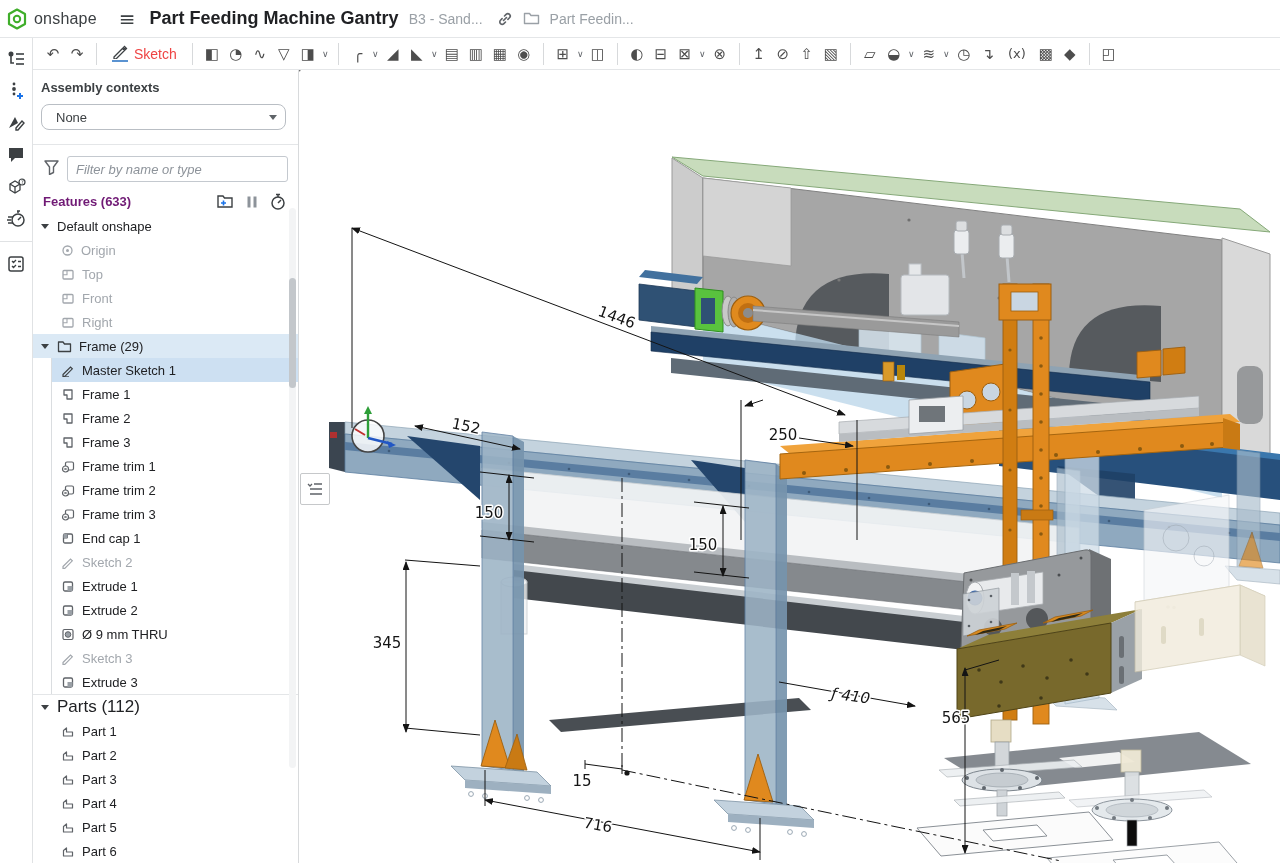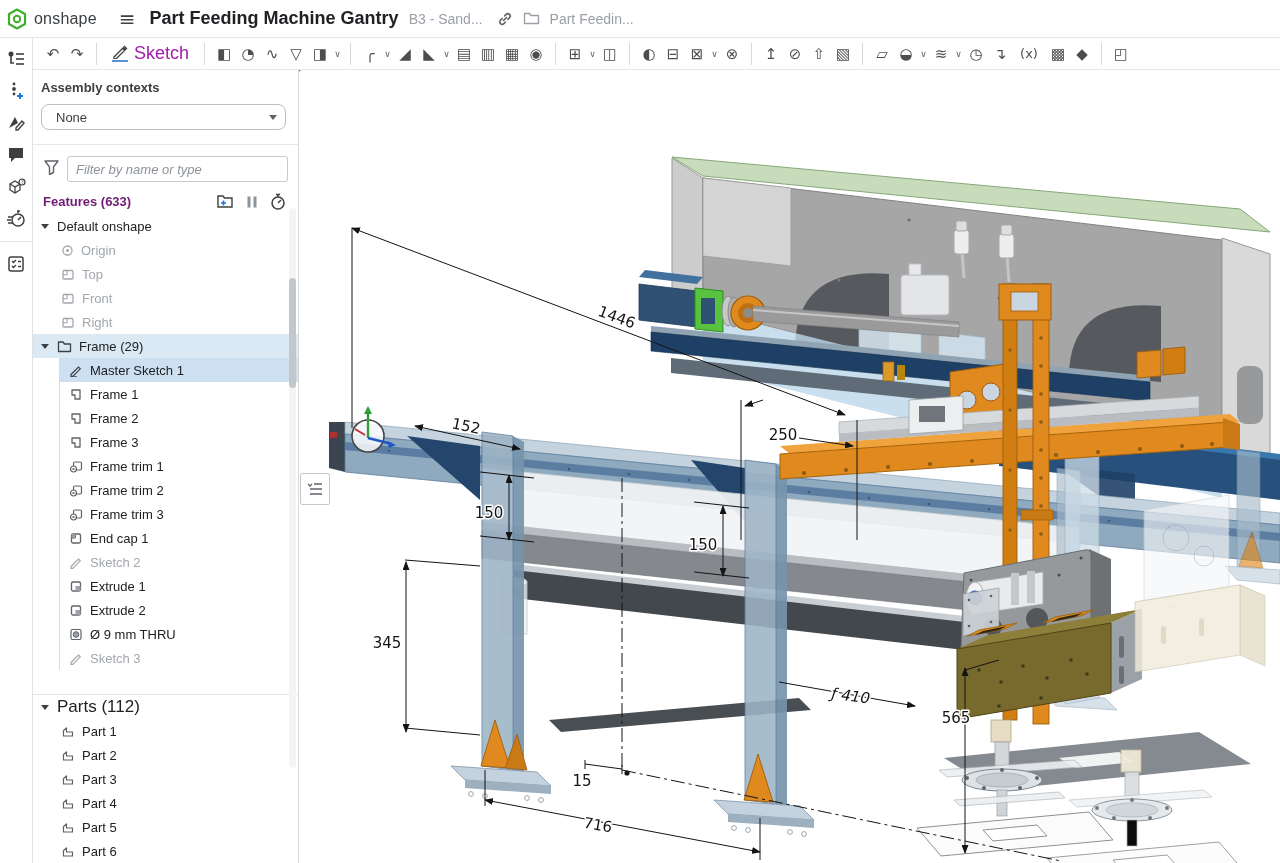--- a/index.html
+++ b/index.html
@@ -33,21 +33,21 @@
   .toolbar { height:32px; flex:0 0 32px; display:flex; align-items:center; padding-left:8px;
     border-bottom:1px solid #e4e6e8; background:#fff; overflow:hidden; white-space:nowrap; }
   .ticon { font-family:"DejaVu Sans",sans-serif; font-size:15px; color:#4d4d4d; width:24px; height:26px;
     display:inline-flex; align-items:center; justify-content:center; cursor:pointer; border-radius:3px; }
   .chev { font-family:"DejaVu Sans",sans-serif; font-size:9px; color:#5f6368; width:11px; cursor:pointer;
     display:inline-flex; justify-content:center; }
   .tsep { width:1px; height:22px; background:#d7d9db; margin:0 7px; display:inline-block; }
   .sketch-btn { display:inline-flex; align-items:center; gap:6px; padding:2px 8px; cursor:pointer; }
   .sketch-btn .pencil-wrap { display:flex; flex-direction:column; align-items:center; }
   .sketch-underline { width:16px; height:2px; background:#5a93d1; margin-top:1px; }
-  .sketch-label { font-size:18px; color:#a21caf; }
+  .sketch-label { font-size:14px; color:#ef4444; }
 
   .content-row { display:flex; flex:1; min-height:0; }
 
   
   .panel { width:266px; flex:0 0 266px; border-right:1px solid #d8dadc; background:#fff;
     display:flex; flex-direction:column; position:relative; overflow:hidden; }
   .ctx { padding:10px 12px 12px 8px; }
   .ctx-label { font-size:13px; font-weight:bold; color:#3c4043; margin-bottom:9px; }
   .ctx-select { height:26px; border:1px solid #b9bec4; border-radius:8px; display:flex; align-items:center;
     padding:0 8px 0 14px; font-size:13px; color:#3c4043; cursor:pointer; justify-content:space-between; }
@@ -63,21 +63,21 @@
   .feat-hicon { margin-left:12px; cursor:pointer; display:flex; }
   .tree { position:relative; height:502px; overflow:hidden; }
   .trow { height:24px; display:flex; align-items:center; font-size:13px; color:#202124; cursor:pointer;
     padding-left:8px; }
   .trow .twrap { display:flex; align-items:center; gap:7px; }
   .chev-tri { width:0; height:0; border-left:4.5px solid transparent; border-right:4.5px solid transparent;
     border-top:5.5px solid #3c4043; margin-right:8px; }
   .muted { color:#a2a7ad; }
   .row-hl { background:#dbe9f5; }
   .row-sel { background:#cde0f2; }
-  .children { position:relative; margin-left:26px; border-left:1px solid #dadde0; }
+  .children { position:relative; margin-left:18px; border-left:1px solid #dadde0; }
   .children .trow { padding-left:9px; }
   .indent1 { margin-left:20px; }
   .parts-section { border-top:1px solid #e4e6e8; }
   .vscroll { position:absolute; right:2px; top:138px; width:7px; height:560px; background:#f3f4f5; border-radius:4px; }
   .vthumb { position:absolute; right:0; top:70px; width:7px; height:110px; background:#c3c7cb; border-radius:4px; }
 
   
   .viewport { flex:1; position:relative; background:#fff; overflow:hidden; }
   .model-svg { position:absolute; left:0; top:0; }
   .dim { font-family:"DejaVu Sans",sans-serif; font-size:15px; fill:#141414;
@@ -456,20 +456,29 @@
                   </span>
                 </div>
               <div class="trow muted">
                   <span class="twrap">
                 <svg width="14" height="13" viewBox="0 0 14 13">
                       <path d="M2 10.5 L9.5 3 l1.8 1.8 L3.8 12.3 H2 Z" fill="none" stroke="#a2a7ad" stroke-width="1.2"></path>
                     </svg>
                 <span>Sketch 3</span>
                   </span>
                 </div>
+              <div class="trow">
+                  <span class="twrap">
+                <svg width="14" height="13" viewBox="0 0 14 13">
+                      <rect x="2.5" y="2" width="9" height="9" rx="1.5" fill="none" stroke="#5f6368" stroke-width="1.3"></rect>
+                      <rect x="6.5" y="6" width="5" height="5" fill="#9aa0a6"></rect>
+                    </svg>
+                <span>Extrude 3</span>
+                  </span>
+                </div>
 
             </div>
           </div>
 
           <div class="parts-section">
             <div class="trow">
               <span class="chev-tri"></span>
               <span style="font-size:17px;text-align:right;">Parts (112)</span>
             </div>
             <div class="indent1">

